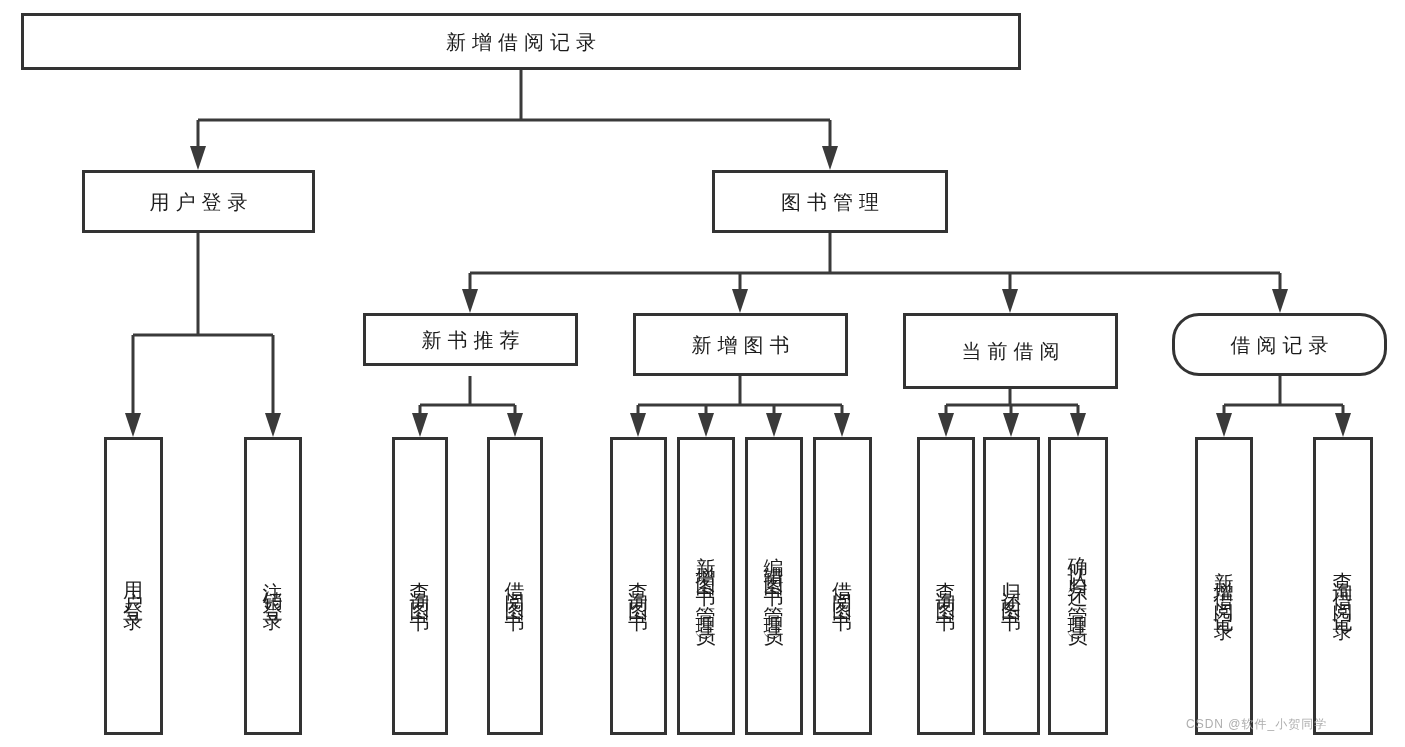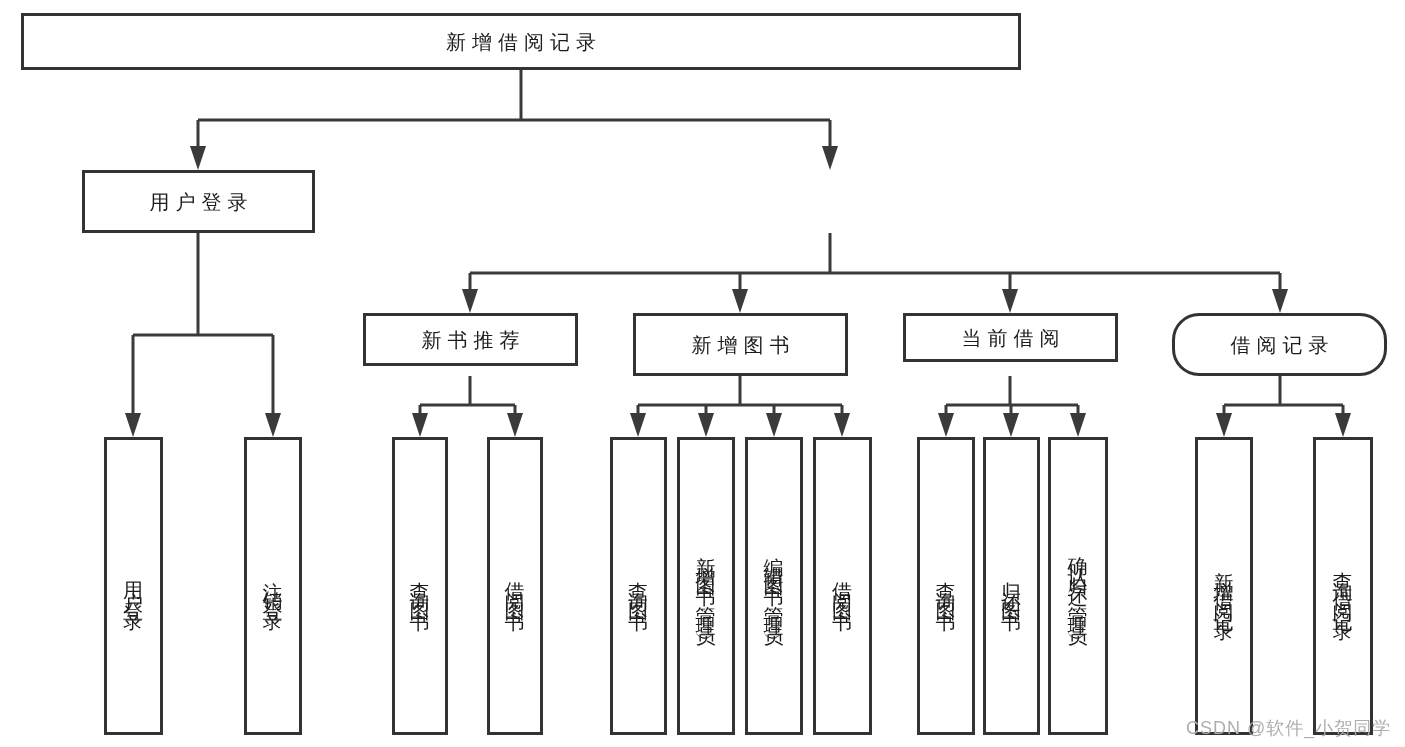--- a/index.html
+++ b/index.html
@@ -9,21 +9,21 @@
   }
   svg.wires{position:absolute;left:0;top:0;}
   .node{
     position:absolute;background:#ffffff;border:3px solid #333333;box-sizing:border-box;
     display:flex;align-items:center;justify-content:center;
     color:#1c1c1c;font-size:20px;line-height:1;white-space:nowrap;
   }
   .h{letter-spacing:6px;text-indent:6px;}
   .v{writing-mode:vertical-rl;text-orientation:mixed;letter-spacing:10px;white-space:normal;}
   .watermark{
-    position:absolute;left:1186px;top:716px;font-size:18px;color:#aeaeae;
+    position:absolute;left:1186px;top:716px;font-size:12px;color:#aeaeae;
     letter-spacing:1px;z-index:5;
   }
 </style>
 </head>
 <body>
 
 <div class="canvas">
 
   <svg class="wires" width="1405" height="747" viewBox="0 0 1405 747">
     <g stroke="#3a3a3a" stroke-width="3" fill="none">
@@ -54,24 +54,25 @@
       <polygon points="1003,413 1019,413 1011,437"></polygon>
       <polygon points="1070,413 1086,413 1078,437"></polygon>
       <polygon points="1216,413 1232,413 1224,437"></polygon>
       <polygon points="1335,413 1351,413 1343,437"></polygon>
     </g>
   </svg>
 
   <div class="node h" style="left:21px;top:13px;width:1000px;height:57px;">新增借阅记录</div>
 
   <div class="node h" style="left:82px;top:170px;width:233px;height:63px;">用户登录</div>
+  <div class="node h" style="left:712px;top:170px;width:236px;height:63px;">图书管理</div>
 
   <div class="node h" style="left:363px;top:313px;width:215px;height:53px;">新书推荐</div>
   <div class="node h" style="left:633px;top:313px;width:215px;height:63px;">新增图书</div>
-  <div class="node h" style="left:903px;top:313px;width:215px;height:49px;text-align:right;">当前借阅</div>
+  <div class="node h" style="left:903px;top:313px;width:215px;height:76px;text-align:right;">当前借阅</div>
   <div class="node h" style="left:1172px;top:313px;width:215px;height:63px;border-radius:27px;">借阅记录</div>
 
   <div class="node v" style="left:104px;top:437px;width:59px;height:298px;">用户登录</div>
   <div class="node v" style="left:244px;top:437px;width:58px;height:298px;">注销登录</div>
 
   <div class="node v" style="left:392px;top:437px;width:56px;height:298px;">查询图书</div>
   <div class="node v" style="left:487px;top:437px;width:56px;height:298px;">借阅图书</div>
 
   <div class="node v" style="left:610px;top:437px;width:57px;height:298px;">查询图书</div>
   <div class="node v" style="left:677px;top:437px;width:58px;height:298px;">新增图书（管理员）</div>

